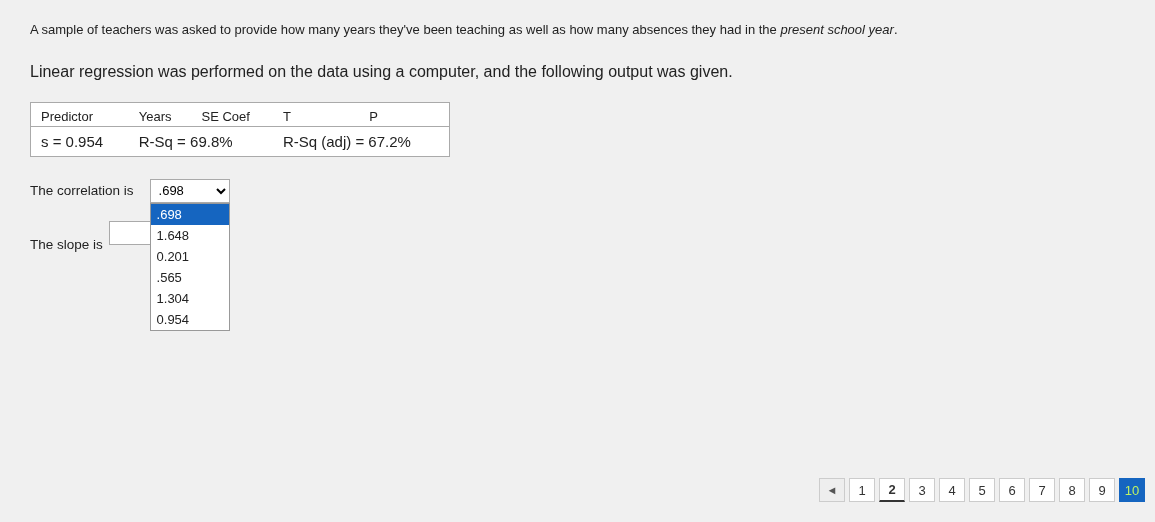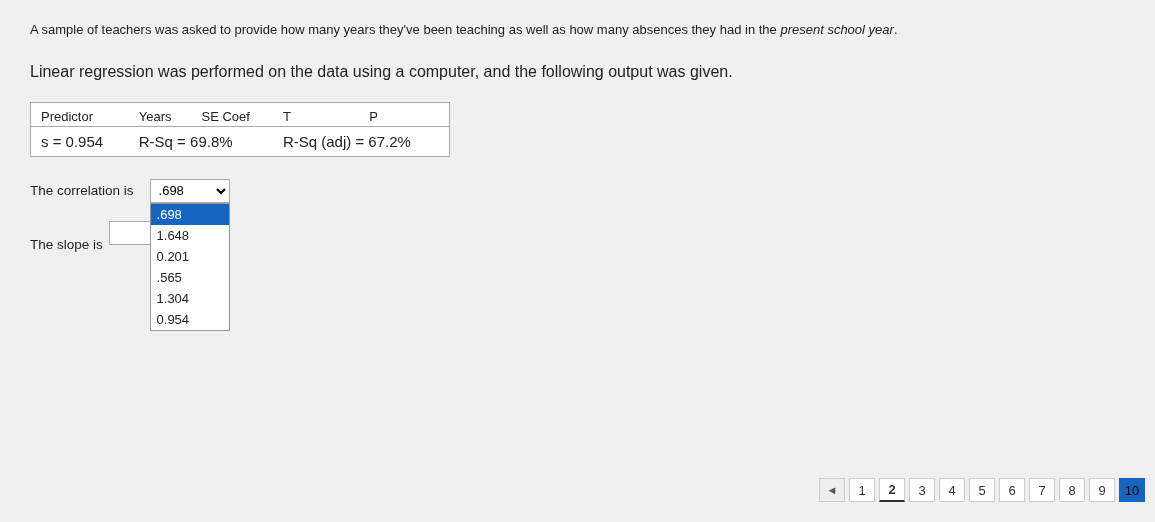--- a/index.html
+++ b/index.html
@@ -136,21 +136,21 @@
       border-bottom: 2px solid #333;
       font-weight: bold;
     }
     .page-btn.nav {
       font-size: 11px;
       color: #555;
       background: #eee;
     }
     .page-btn.last {
       background: #1565c0;
-      color: #000000;
+      color: #bef264;
       border-color: #1565c0;
     }
     body { position: relative; }
   </style>
 </head>
 <body>
 
 <p class="intro-text">
   A sample of teachers was asked to provide how many years they've been teaching as well as how many absences they had in the <em>present school year</em>.
 </p>

